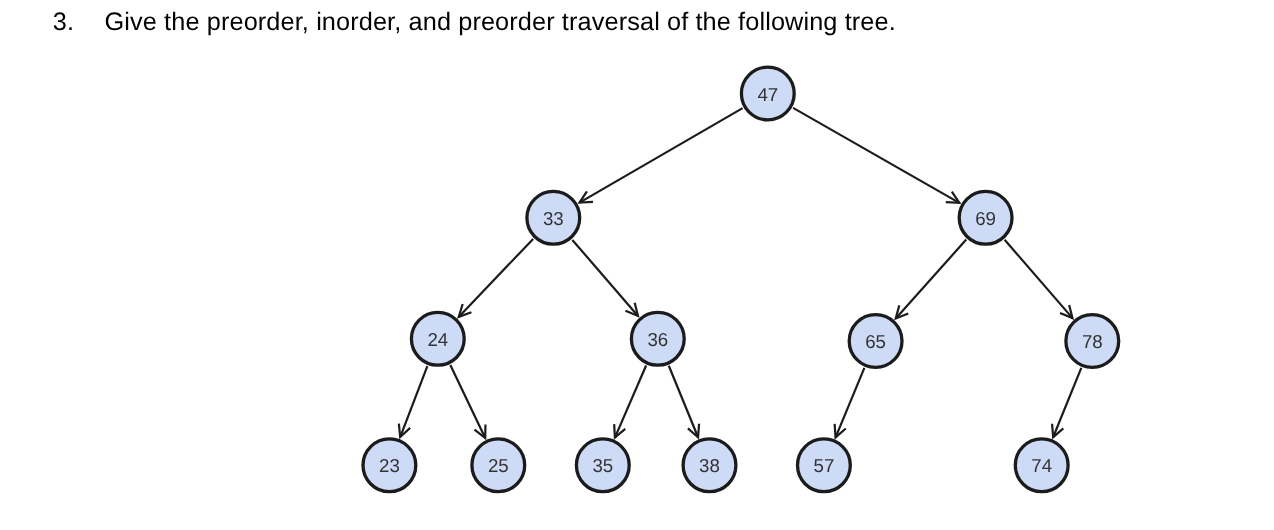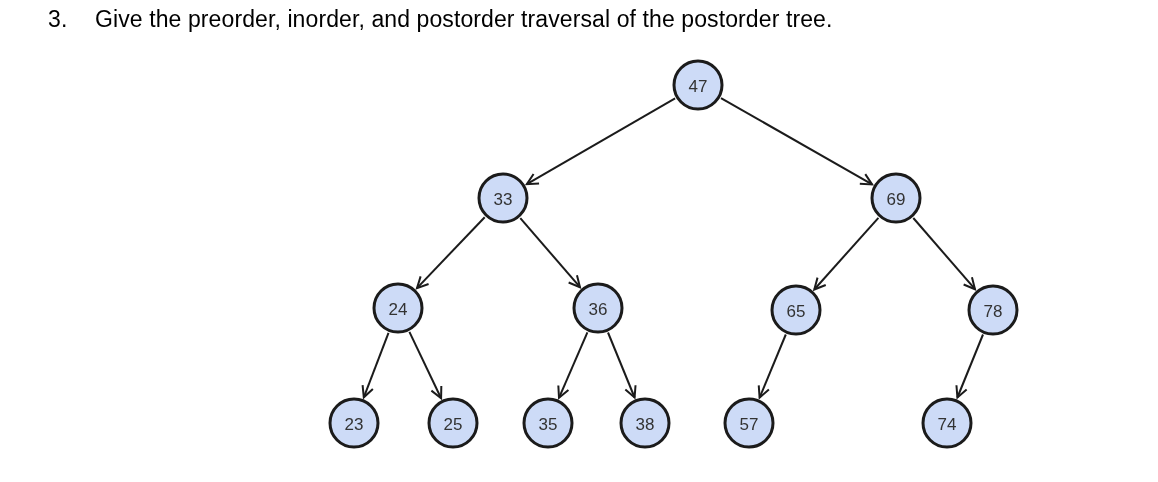--- a/index.html
+++ b/index.html
@@ -35,21 +35,21 @@
     left: 0;
     top: 0;
   }
 </style>
 </head>
 <body>
 
 <div class="page">
   <div class="question">
     <span class="q-number">3.</span>
-    <span class="q-text">Give the preorder, inorder, and postorder traversal of the postorder tree.</span>
+    <span class="q-text">Give the preorder, inorder, and preorder traversal of the following tree.</span>
   </div>
   <svg id="tree-svg" width="1158" height="482" viewBox="0 0 1158 482">
       <defs>
         <marker id="arrow-vee" markerUnits="userSpaceOnUse" markerWidth="18" markerHeight="18" refX="14" refY="9" orient="auto">
           <path d="M3,3.5 L14,9 L3,14.5" fill="none" stroke="#1b1b1b" stroke-width="2"></path>
         </marker>
       </defs>
       <line x1="675.1" y1="98.3" x2="526.8" y2="184.2" stroke="#1b1b1b" stroke-width="2" marker-end="url(#arrow-vee)"></line>
       <line x1="721.0" y1="98.1" x2="872.1" y2="184.4" stroke="#1b1b1b" stroke-width="2" marker-end="url(#arrow-vee)"></line>
       <line x1="484.7" y1="217.2" x2="417.0" y2="288.1" stroke="#1b1b1b" stroke-width="2" marker-end="url(#arrow-vee)"></line>

